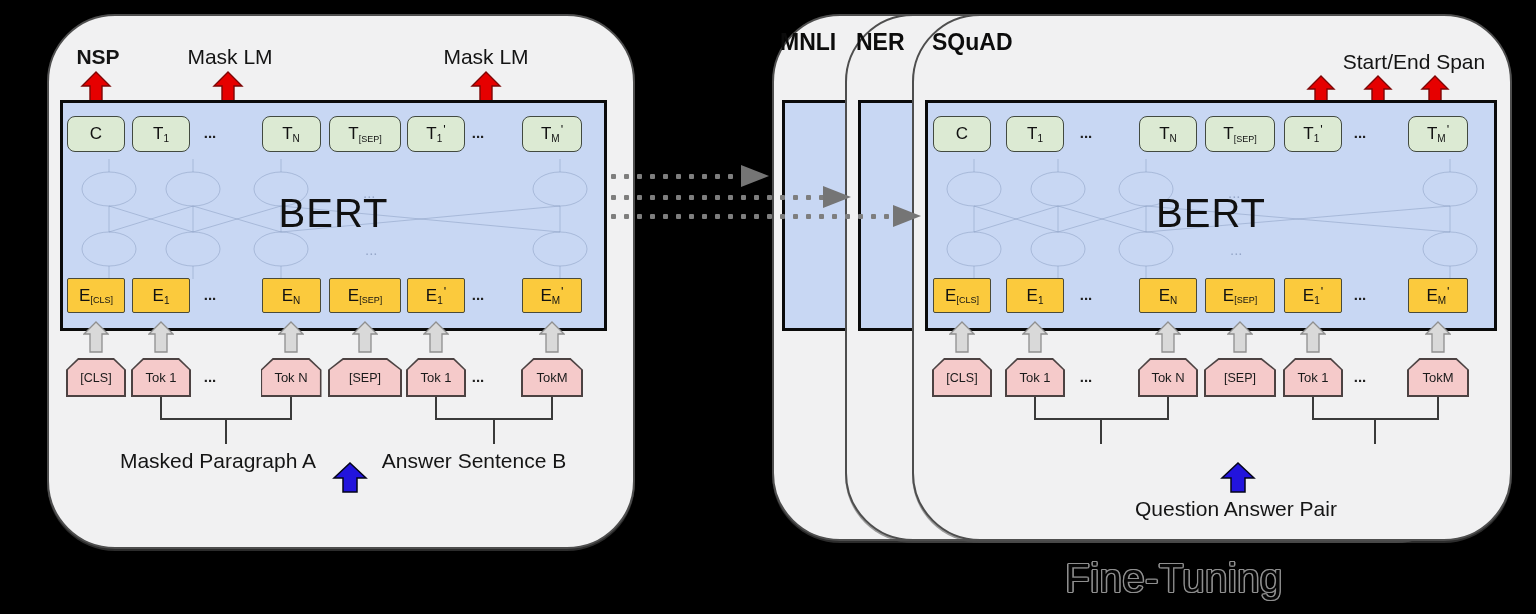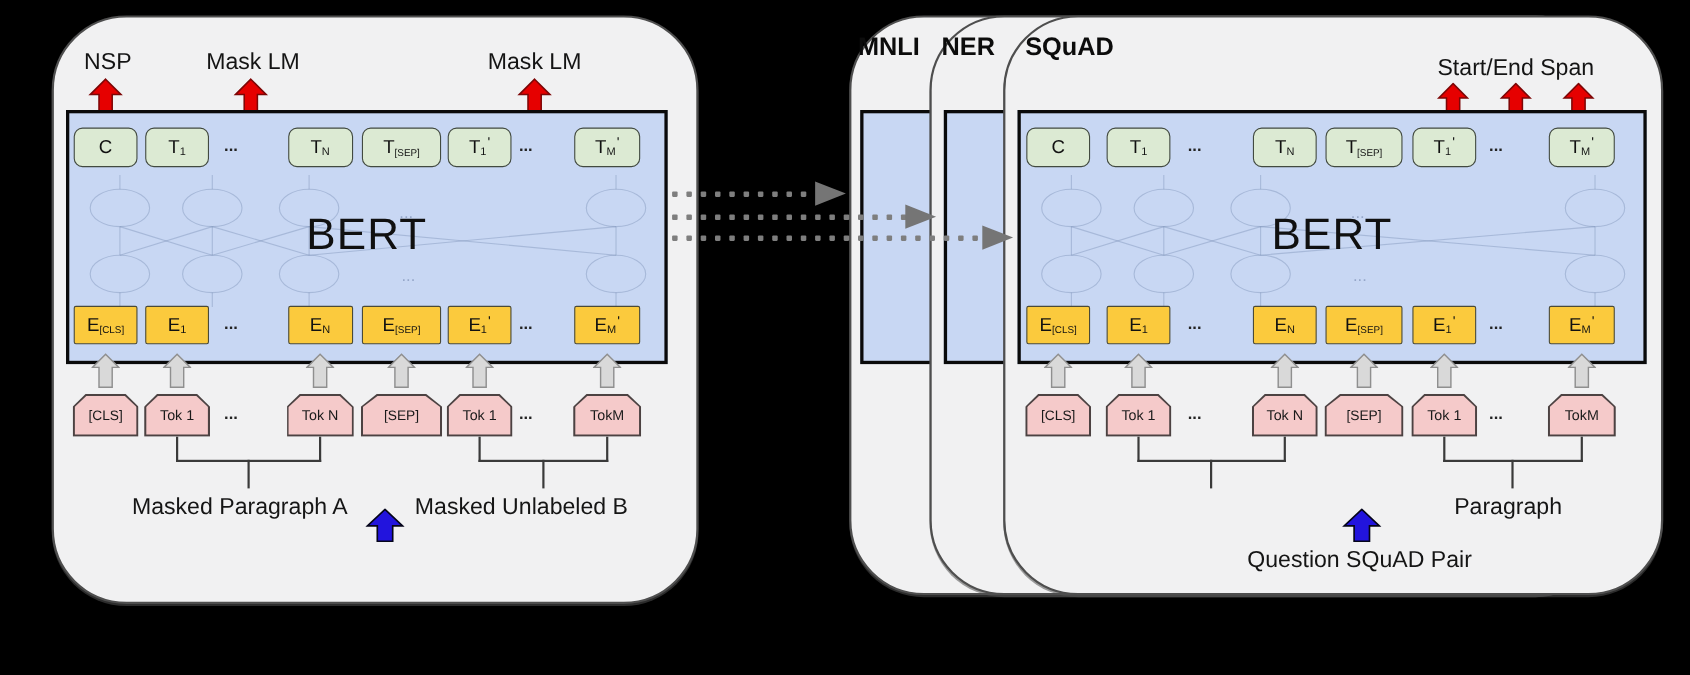--- a/index.html
+++ b/index.html
@@ -42,25 +42,25 @@
   <div class="card" style="left:845px;top:14px;width:615px;height:523px;"></div>
   <div class="bbox" style="left:858px;top:100px;width:122px;height:231px;"></div>
   <div class="card" style="left:912px;top:14px;width:596px;height:523px;"></div>
 
   <div class="card" style="left:47px;top:14px;width:584px;height:531px;"></div>
 
   <div class="cardlabel" style="left:780px;top:29px;width:72px;">MNLI</div>
   <div class="cardlabel" style="left:856px;top:29px;width:54px;">NER</div>
   <div class="cardlabel" style="left:932px;top:29px;width:100px;">SQuAD</div>
 
-  <div class="toplabel" style="left:56px;top:45px;width:84px;">NSP</div>
+  <div class="toplabel" style="left:56px;top:45px;width:84px;font-weight:bold;">NSP</div>
   <div class="toplabel" style="left:170px;top:45px;width:120px;">Mask LM</div>
   <div class="toplabel" style="left:426px;top:45px;width:120px;">Mask LM</div>
 
-  <div class="toplabel" style="left:1292px;top:50px;width:172px;">Start/End Span</div>
+  <div class="toplabel" style="left:1328px;top:50px;width:172px;">Start/End Span</div>
 
   <div class="arr" style="left:80px;top:71px;">
     <svg width="32" height="31">
         <path d="M16 1 L30 15 H22 V30 H10 V15 H2 Z" fill="#e60000" stroke="#7d0606" stroke-width="1.4"></path>
       </svg></div>
   <div class="arr" style="left:212px;top:71px;">
     <svg width="32" height="31">
         <path d="M16 1 L30 15 H22 V30 H10 V15 H2 Z" fill="#e60000" stroke="#7d0606" stroke-width="1.4"></path>
       </svg></div>
   <div class="arr" style="left:470px;top:71px;">
@@ -146,32 +146,32 @@
           <ellipse cx="522" cy="86" rx="27" ry="17"></ellipse>
           <ellipse cx="522" cy="146" rx="27" ry="17"></ellipse>
         </g>
         <text x="300" y="95" fill="rgba(100,120,160,0.5)" font-size="15">...</text>
         <text x="302" y="152" fill="rgba(100,120,160,0.5)" font-size="15">...</text>
       </svg>
     <div class="bertlabel">BERT</div>
   </div>
 
   <div class="blabel" style="left:88px;top:449px;width:260px;">Masked Paragraph A</div>
-  <div class="blabel" style="left:344px;top:449px;width:260px;">Masked Unlabeled B</div>
+  <div class="blabel" style="left:344px;top:449px;width:260px;">Answer Sentence B</div>
   <div class="arr" style="left:332px;top:462px;">
     <svg width="36" height="31">
         <path d="M18 1 L34 16 H25 V30 H11 V16 H2 Z" fill="#2214dd" stroke="#05051a" stroke-width="1.5"></path>
       </svg></div>
 
-  <div class="blabel" style="left:1241px;top:449px;width:260px;">Paragraph</div>
   <div class="arr" style="left:1220px;top:462px;">
     <svg width="36" height="31">
         <path d="M18 1 L34 16 H25 V30 H11 V16 H2 Z" fill="#2214dd" stroke="#05051a" stroke-width="1.5"></path>
       </svg></div>
-  <div class="blabel" style="left:1075px;top:497px;width:322px;">Question SQuAD Pair</div>
+  <div class="blabel" style="left:1075px;top:497px;width:322px;">Question Answer Pair</div>
+  <div class="title" style="left:994px;top:556px;width:360px;">Fine-Tuning</div>
 <div class="box gbox" style="left: 67px; top: 116px; width: 58px; height: 36px;">
       <span class="tmain">C</span>
     </div>
     <div class="box gbox" style="left: 132px; top: 116px; width: 58px; height: 36px;">
       <span class="tmain">T</span>
       <span class="tsub" style="font-size: 10px;">1</span>
     </div>
     <div class="rowdots" style="left: 195px; top: 124px; width: 30px;">...</div>
     <div class="box gbox" style="left: 261.5px; top: 116px; width: 59px; height: 36px;">
       <span class="tmain">T</span>

